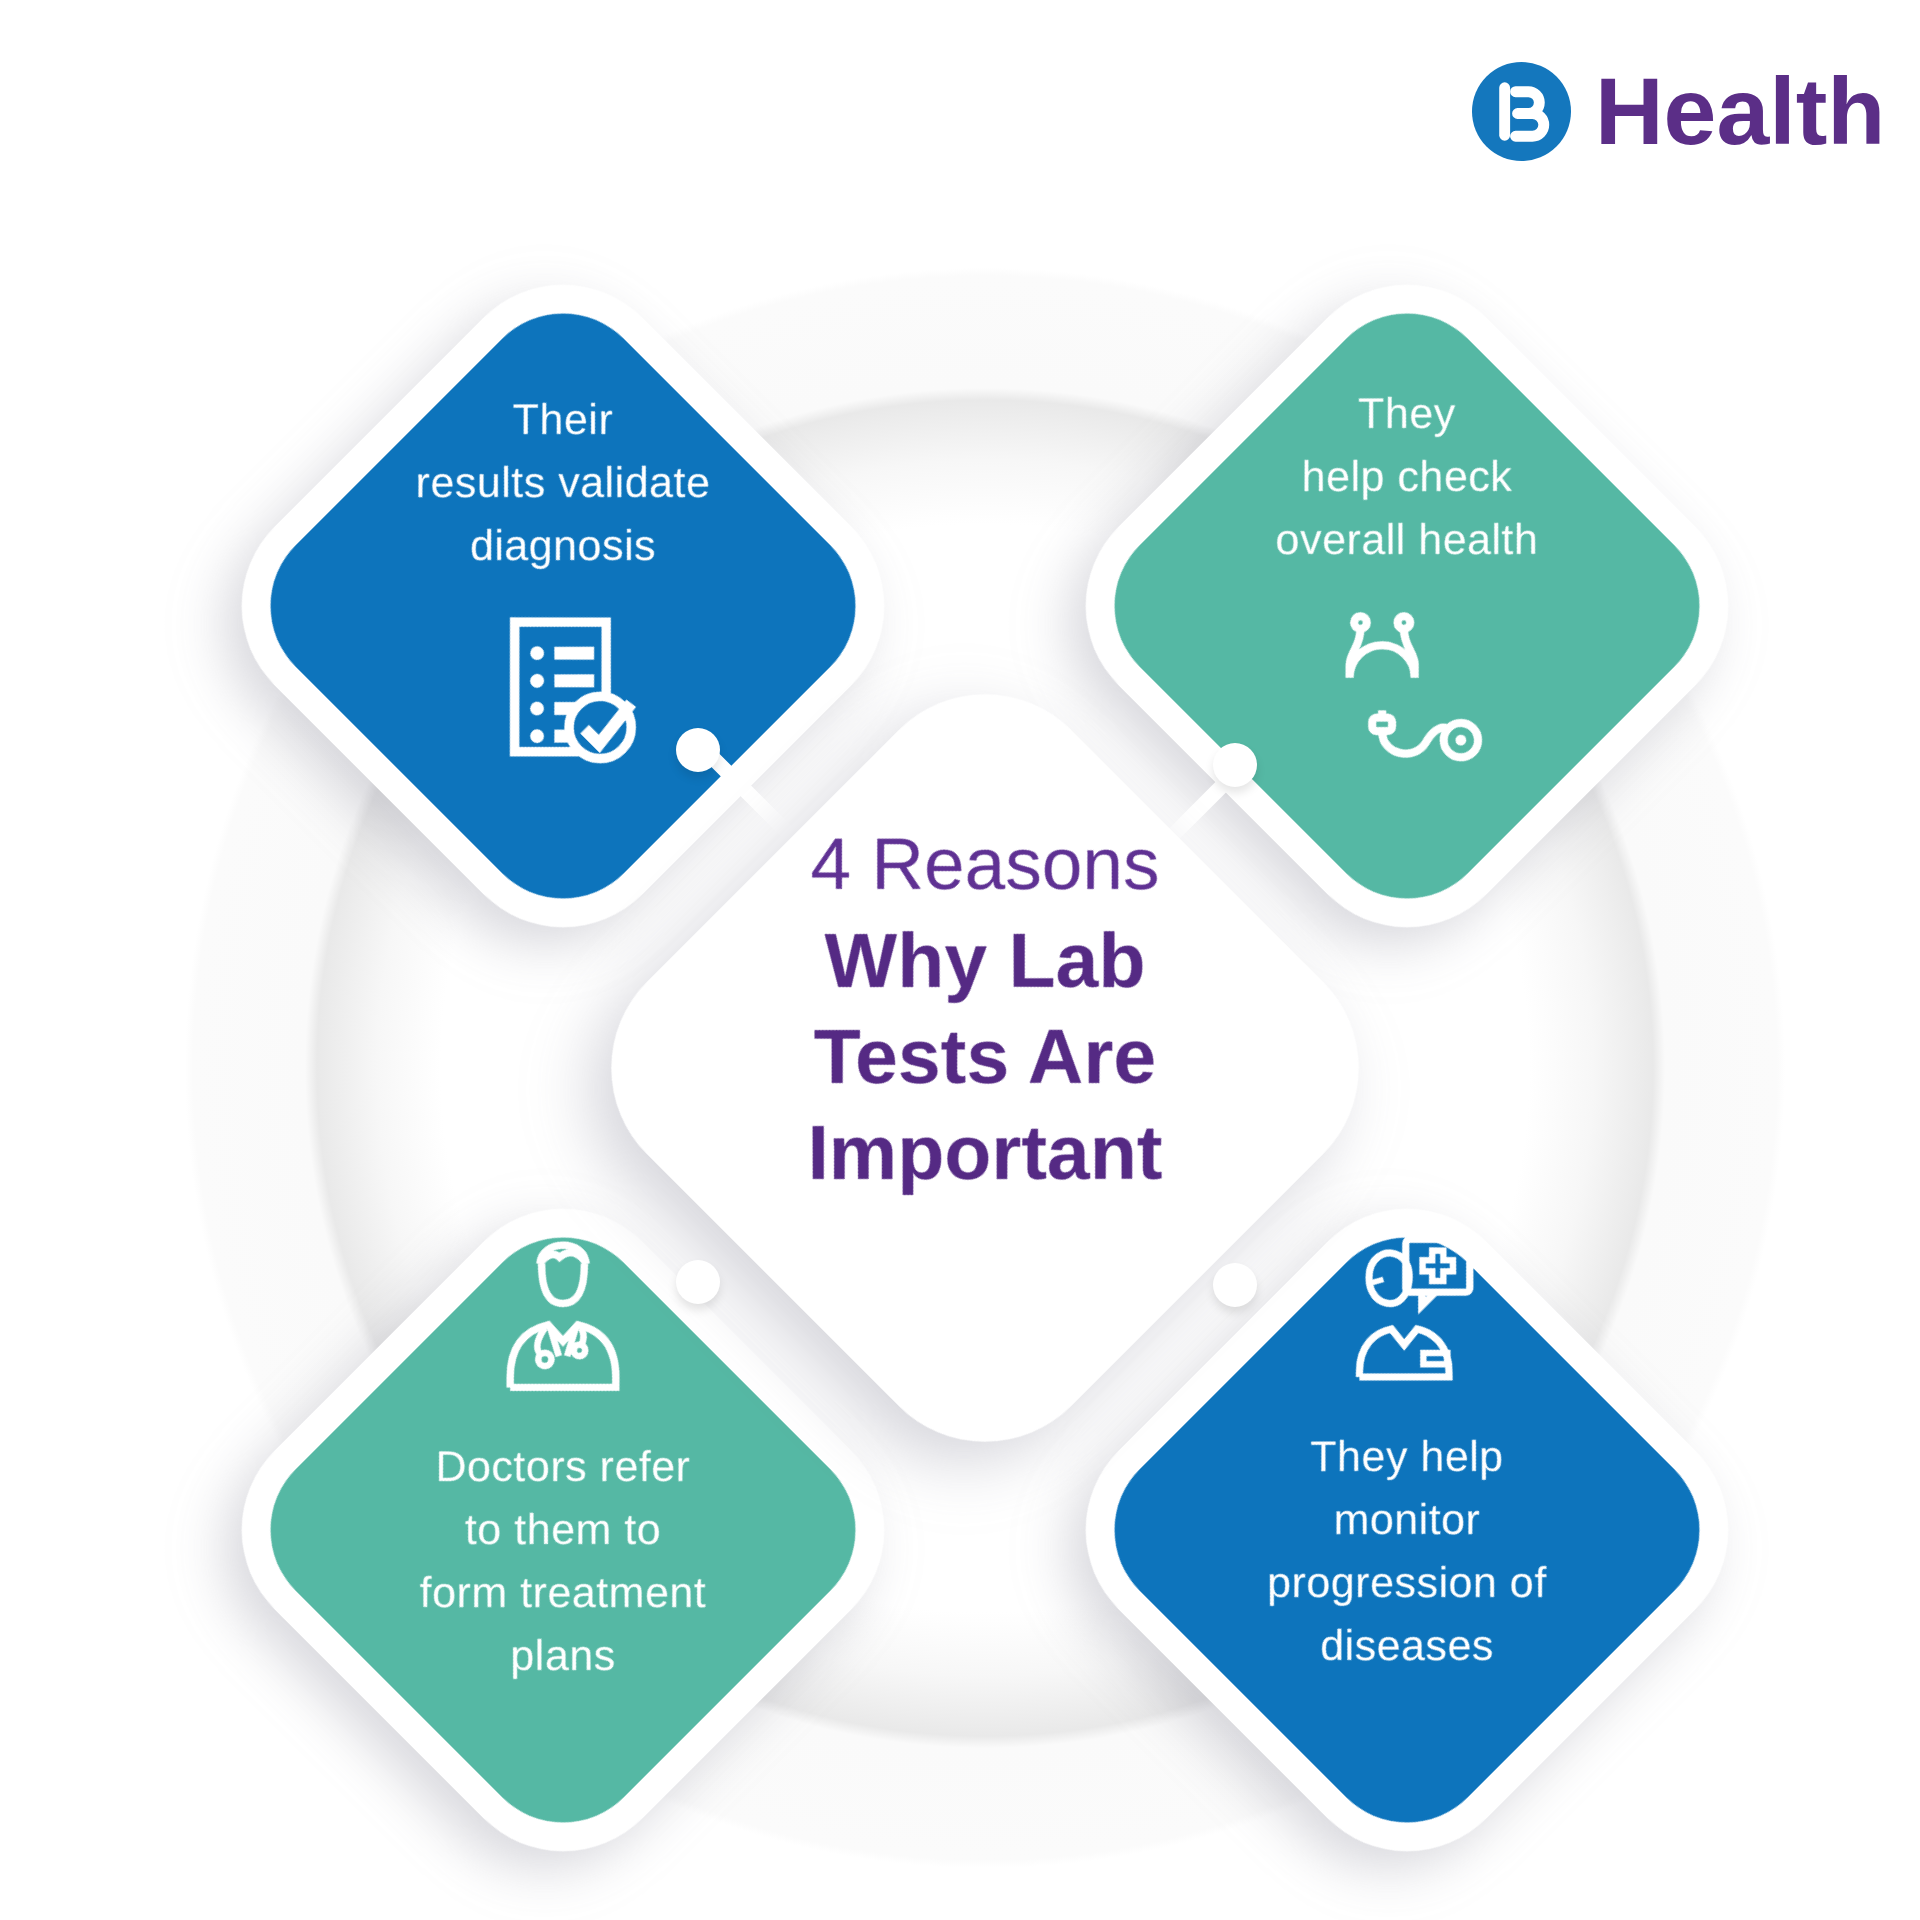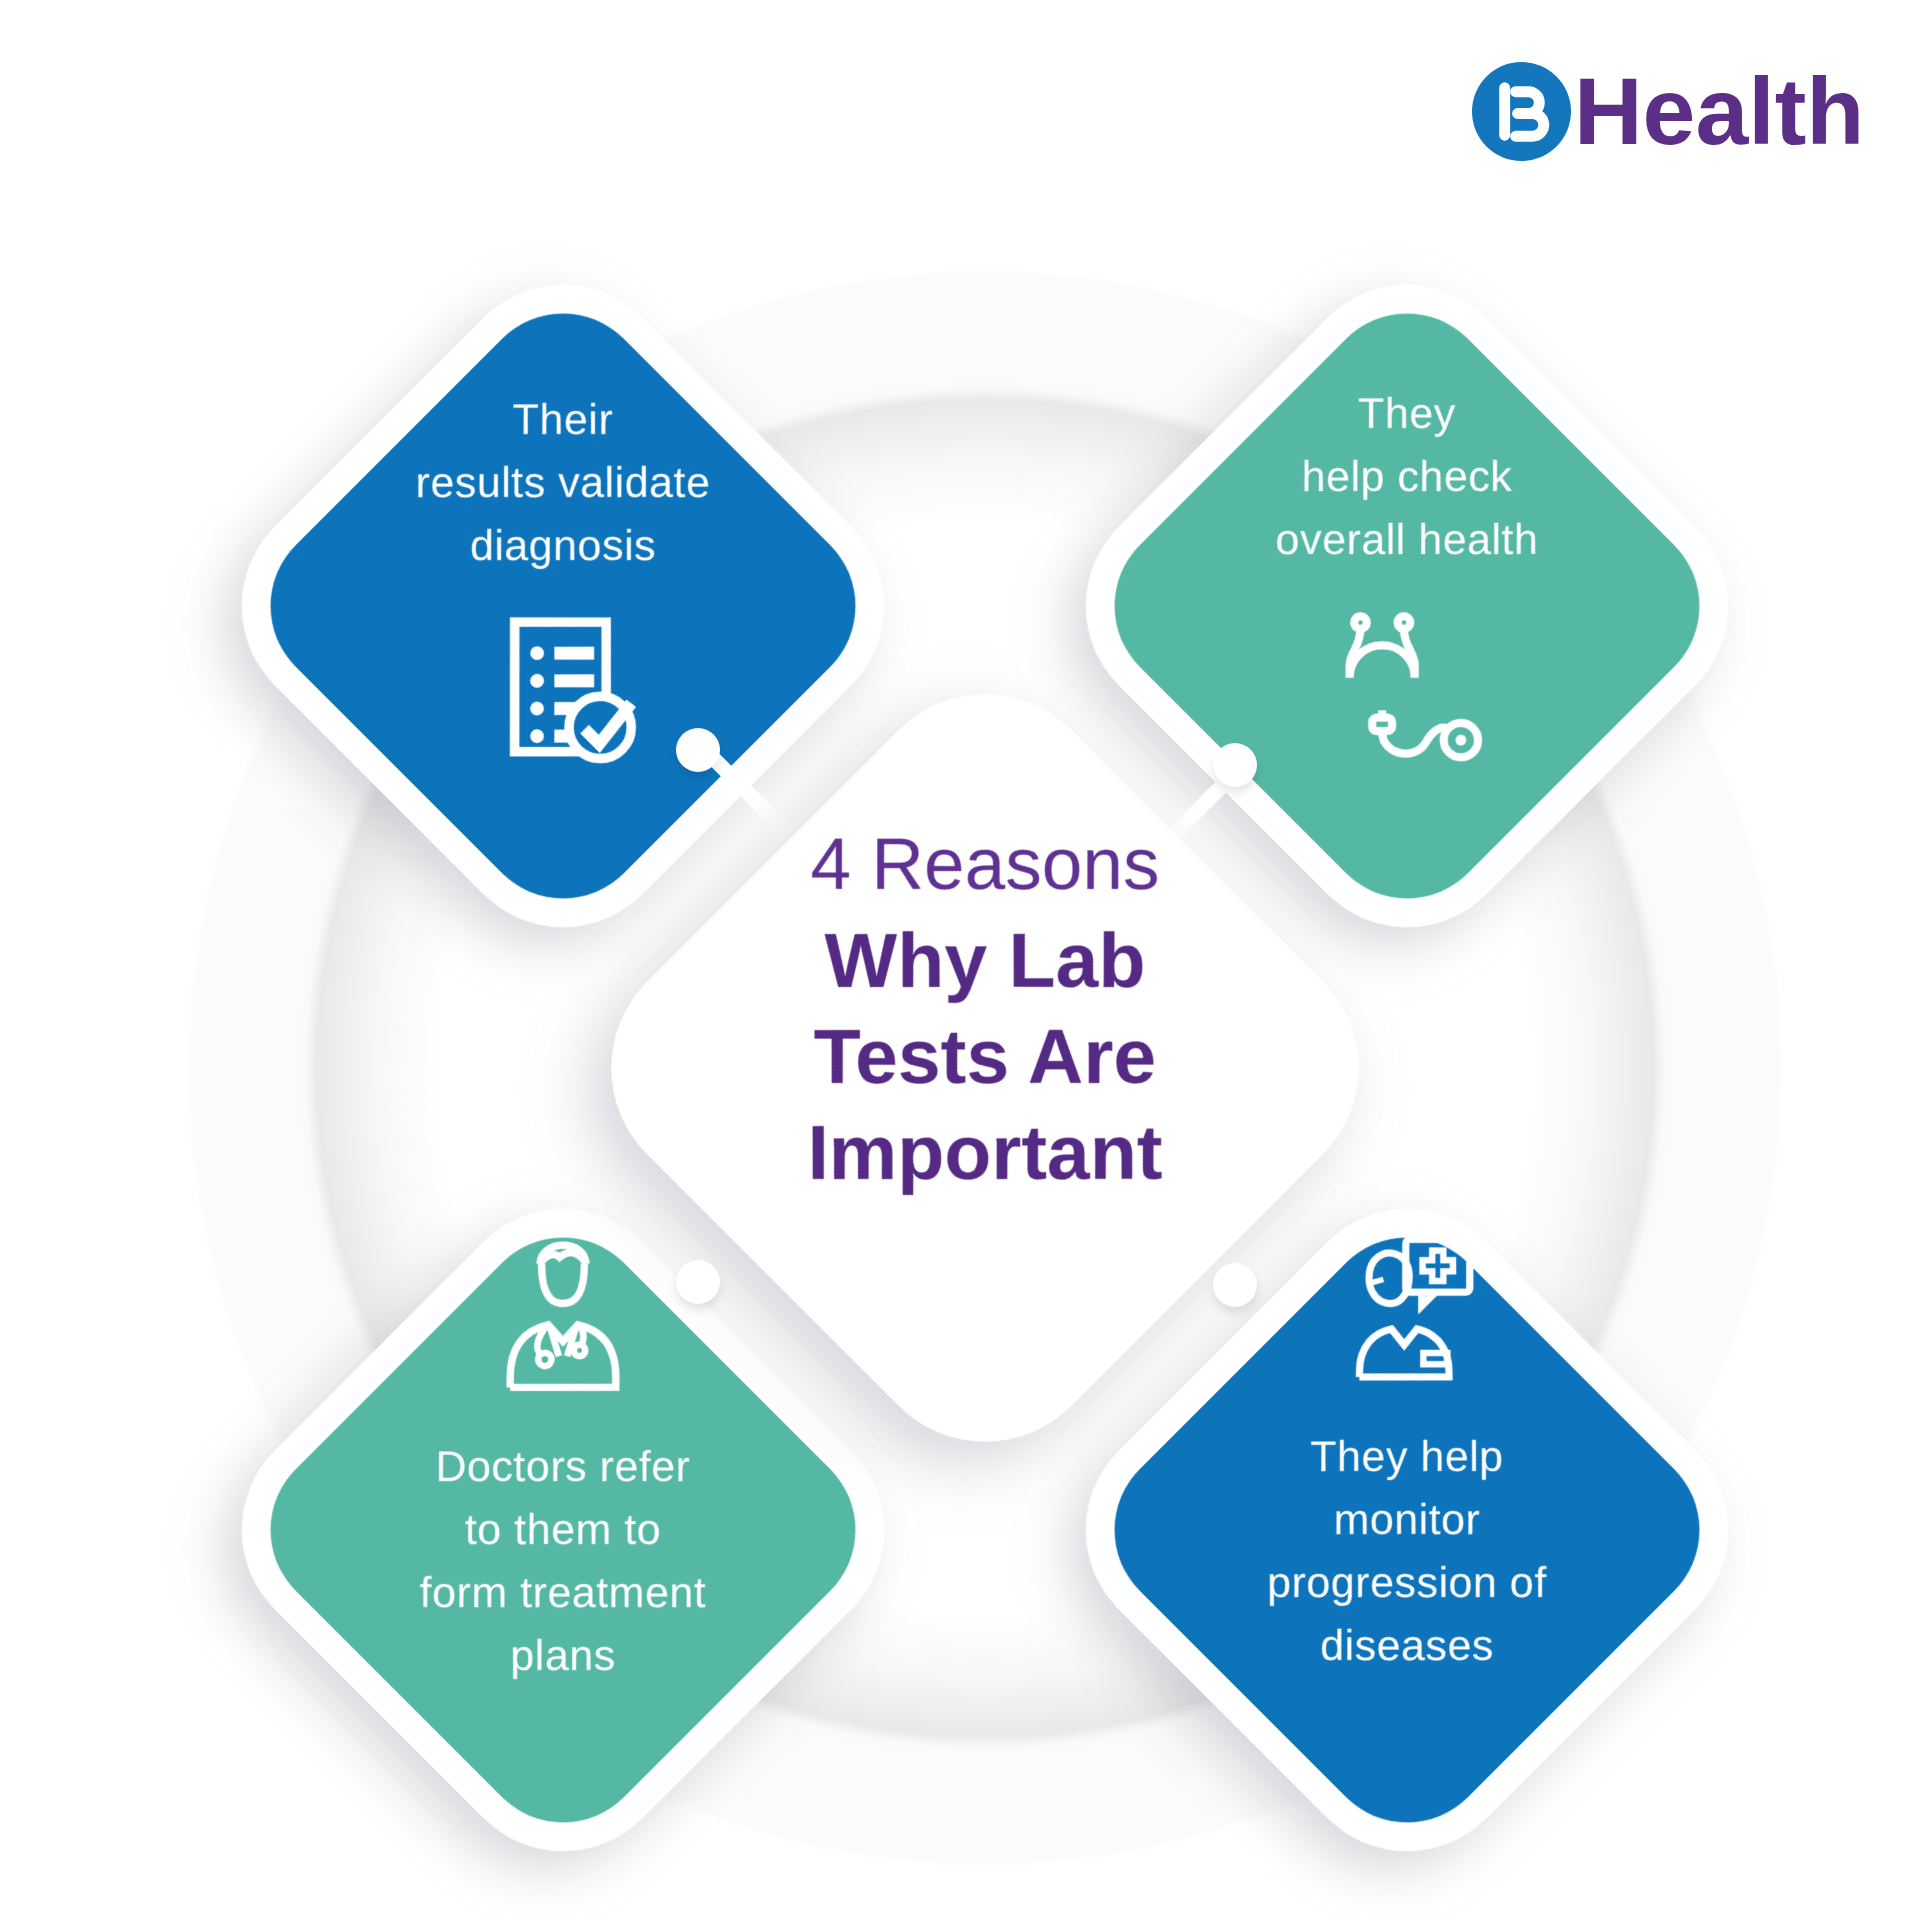--- a/index.html
+++ b/index.html
@@ -8,21 +8,21 @@
     font-family:"Liberation Sans","DejaVu Sans",sans-serif;
   }
   
   .bg-ring{
     position:absolute;inset:0;
     background:radial-gradient(circle 800px at 985px 1068px,
       #ffffff 0%, #ffffff 68%, #f7f7f7 76%, #e9e9e9 83.5%,
       #fafafa 85%, #fbfbfb 99%, #ffffff 100%);
   }
   
-  .logo{position:absolute;left:1472px;top:62px;display:flex;align-items:center;gap:3px;}
+  .logo{position:absolute;left:1472px;top:62px;display:flex;align-items:center;gap:24px;}
   .logo-mark{width:99px;height:99px;display:block;}
   .logo-text{font-size:95px;font-weight:700;color:#5b2e87;letter-spacing:0;line-height:1;}
   
   .diamond{
     position:absolute;background:#ffffff;
     transform:translate(-50%,-50%) rotate(45deg);
   }
   .card{width:520px;height:520px;border-radius:112px;
     filter:drop-shadow(0 26px 26px rgba(120,120,138,.28));}
   .card .fill{position:absolute;inset:28px;border-radius:86px;}

